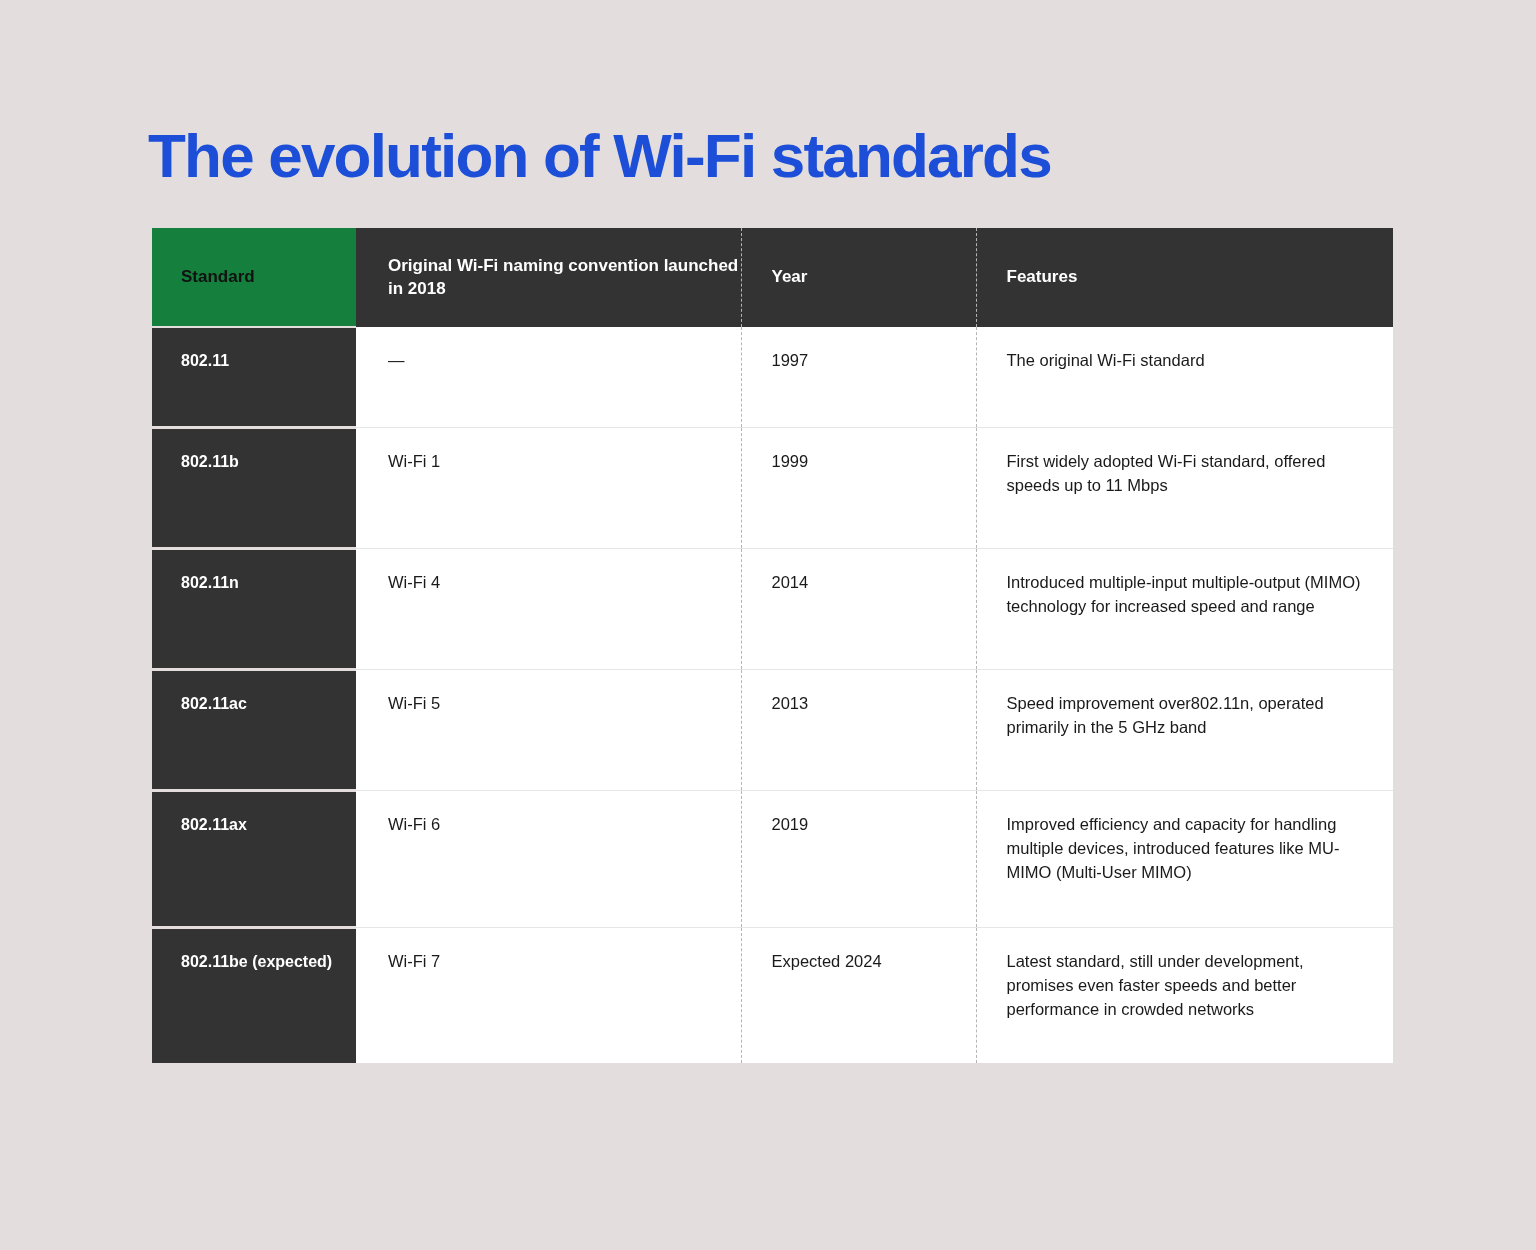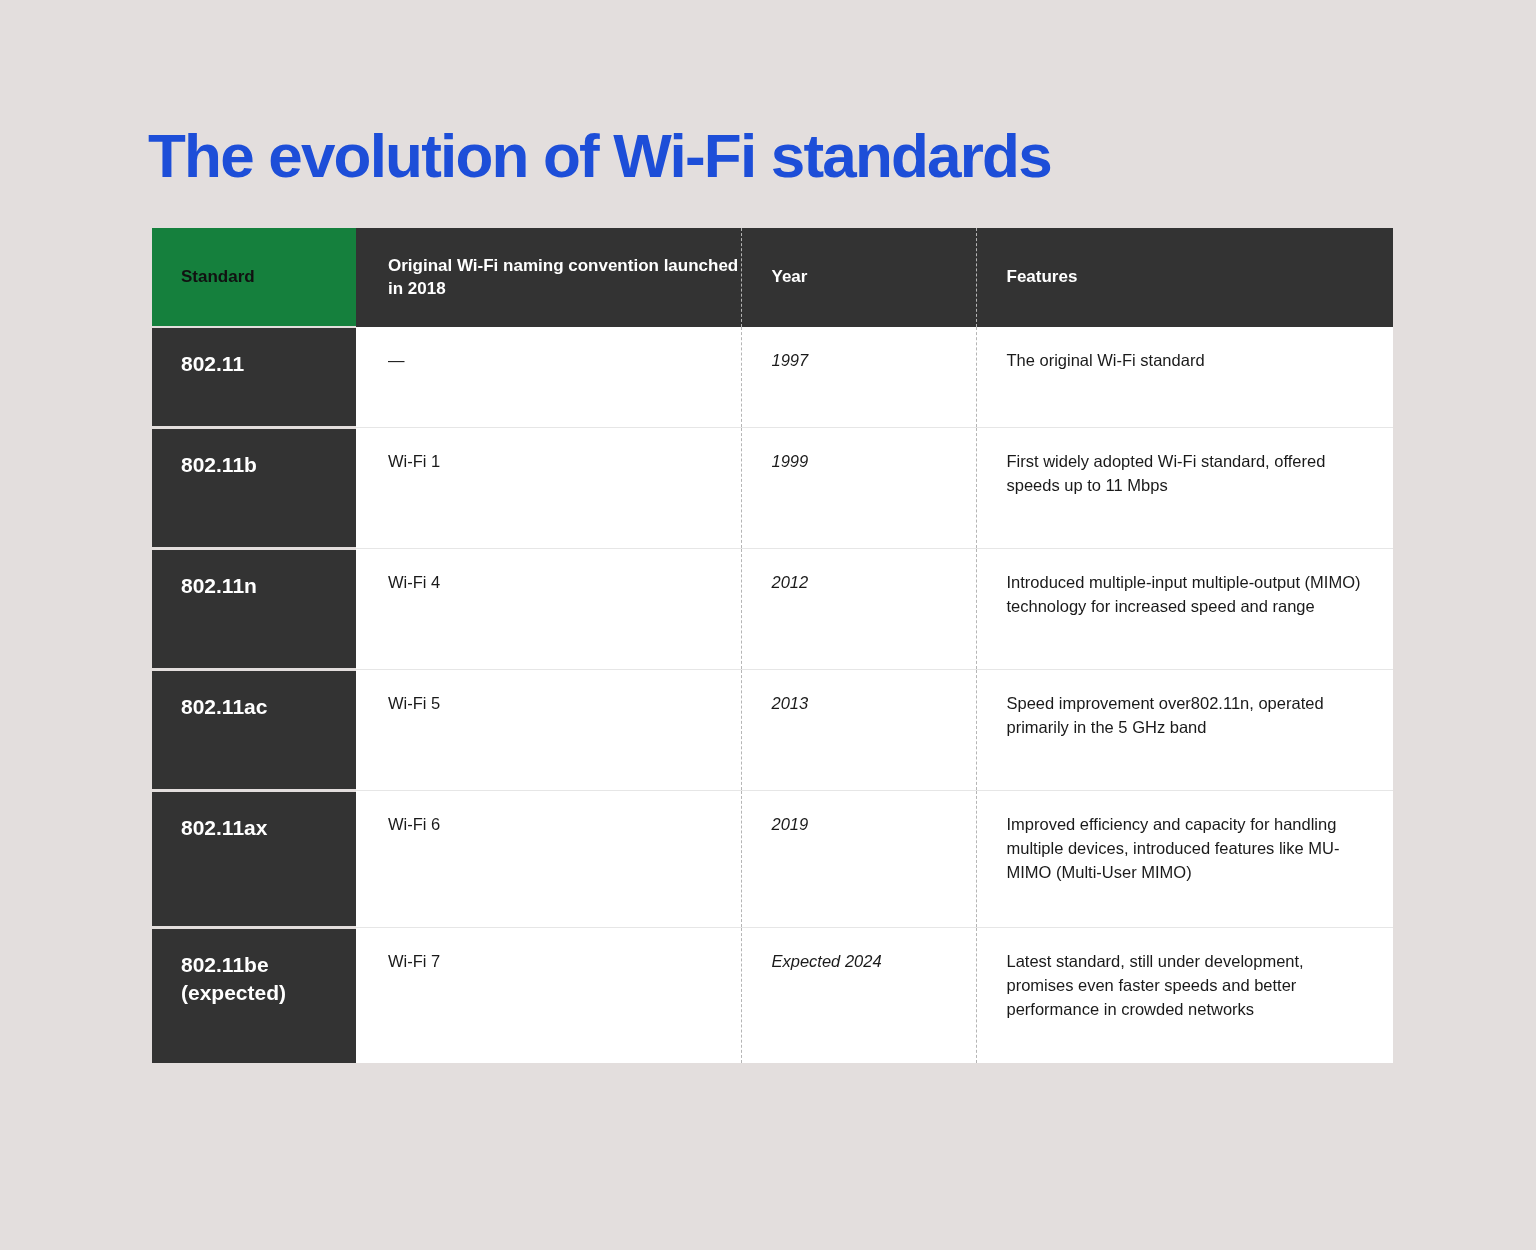--- a/index.html
+++ b/index.html
@@ -85,32 +85,31 @@
     vertical-align: top;
     padding: 22px 28px 24px 30px;
     border-top: 1px solid #e6e6e6;
   }
   tbody tr:first-child td { border-top: none; }
 
   tbody td.cell-standard {
     background: #333333;
     color: #ffffff;
     font-weight: bold;
-    font-size: 21px;
+    font-size: 16px;
     padding-left: 29px;
     padding-right: 14px;
     border-top: 3px solid #e3dedd;
     line-height: 1.32;
   }
   tbody tr:first-child td.cell-standard { border-top: 2px solid #e3dedd; }
 
   tbody td.cell-year {
     border-left: 1px dashed #b5b5b5;
     padding-left: 30px;
-    font-style: italic;
   }
   tbody td.cell-features {
     border-left: 1px dashed #b5b5b5;
     padding-left: 30px;
     padding-right: 24px;
   }
   tbody td.cell-naming {
     padding-left: 32px;
   }
 
@@ -151,21 +150,21 @@
           </tr>
           <tr class="r-h2">
             <td class="cell-standard">802.11b</td>
             <td class="cell-naming">Wi-Fi 1</td>
             <td class="cell-year">1999</td>
             <td class="cell-features">First widely adopted Wi-Fi standard, offered speeds up to 11 Mbps</td>
           </tr>
           <tr class="r-h2">
             <td class="cell-standard">802.11n</td>
             <td class="cell-naming">Wi-Fi 4</td>
-            <td class="cell-year">2012</td>
+            <td class="cell-year">2014</td>
             <td class="cell-features">Introduced multiple-input multiple-output (MIMO) technology for increased speed and range</td>
           </tr>
           <tr class="r-h2">
             <td class="cell-standard">802.11ac</td>
             <td class="cell-naming">Wi-Fi 5</td>
             <td class="cell-year">2013</td>
             <td class="cell-features">Speed improvement over802.11n, operated primarily in the 5 GHz band</td>
           </tr>
           <tr class="r-h3">
             <td class="cell-standard">802.11ax</td>

